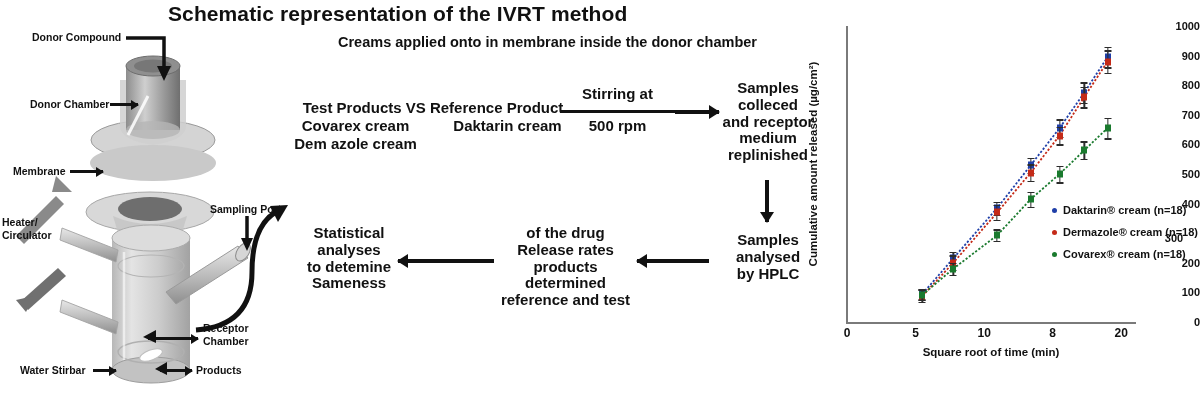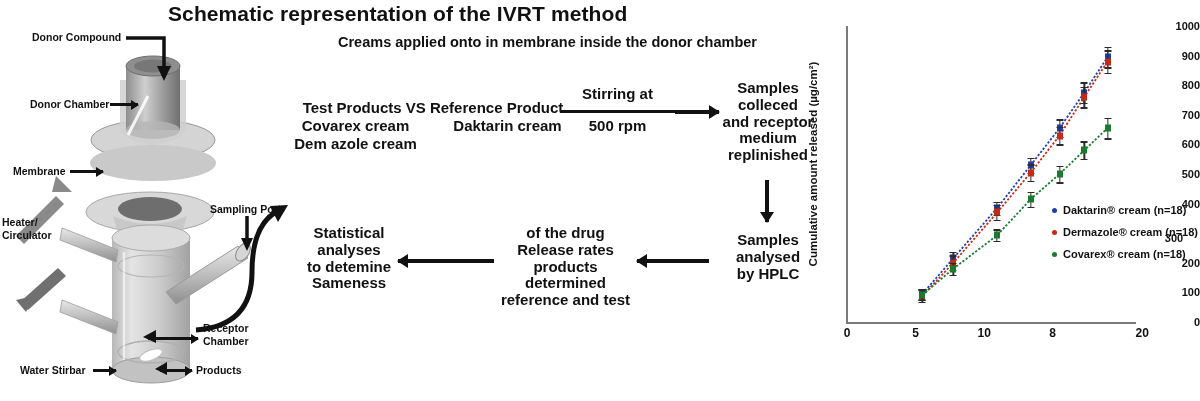--- a/index.html
+++ b/index.html
@@ -197,20 +197,21 @@
   <div>Statistical</div>
   <div>analyses</div>
   <div>to detemine</div>
   <div>Sameness</div>
 </div>
 
 <div class="chart">
   <div class="axisY"></div>
   <div class="axisX"></div>
   <div class="ytitle">Cumulative amount released (µg/cm²)</div>
+  <div class="xtitle">Square root of time (min)</div>
   <div class="plot" id="plot"><svg width="288" height="296">
         <path d="M75.42857142857143 267.88L106.28571428571429 232.36L150.17142857142855 182.04L183.7714285714286 139.12L212.57142857142858 102.12L237.25714285714287 66.6L260.57142857142856 31.079999999999984" fill="none" stroke="#1f3fa8" stroke-width="1.8" stroke-dasharray="2.2,1.8"></path>
         <path d="M75.42857142857143 269.952L106.28571428571429 236.8L150.17142857142855 186.48000000000002L183.7714285714286 146.52L212.57142857142858 109.52000000000001L237.25714285714287 71.03999999999999L260.57142857142856 35.51999999999998" fill="none" stroke="#c42a18" stroke-width="1.8" stroke-dasharray="2.2,1.8"></path>
         <path d="M75.42857142857143 268.76800000000003L106.28571428571429 242.72L150.17142857142855 209.272L183.7714285714286 173.16000000000003L212.57142857142858 148L237.25714285714287 124.32000000000002L260.57142857142856 102.12" fill="none" stroke="#1a7a2e" stroke-width="1.8" stroke-dasharray="2.2,1.8"></path>
       </svg><div class="ebar" style="left: 75.4286px; top: 262.552px; height: 10.656px;"></div><div class="ecap" style="left: 75.4286px; top: 262.552px;"></div><div class="ecap" style="left: 75.4286px; top: 273.208px;"></div><div class="dot" title="Daktarin® cream (n=18): 95" style="left: 75.4286px; top: 267.88px; background: rgb(31, 63, 168);"></div><div class="ebar" style="left: 106.286px; top: 225.848px; height: 13.024px;"></div><div class="ecap" style="left: 106.286px; top: 225.848px;"></div><div class="ecap" style="left: 106.286px; top: 238.872px;"></div><div class="dot" title="Daktarin® cream (n=18): 215" style="left: 106.286px; top: 232.36px; background: rgb(31, 63, 168);"></div><div class="ebar" style="left: 150.171px; top: 175.528px; height: 13.024px;"></div><div class="ecap" style="left: 150.171px; top: 175.528px;"></div><div class="ecap" style="left: 150.171px; top: 188.552px;"></div><div class="dot" title="Daktarin® cream (n=18): 385" style="left: 150.171px; top: 182.04px; background: rgb(31, 63, 168);"></div><div class="ebar" style="left: 183.771px; top: 131.72px; height: 14.8px;"></div><div class="ecap" style="left: 183.771px; top: 131.72px;"></div><div class="ecap" style="left: 183.771px; top: 146.52px;"></div><div class="dot" title="Daktarin® cream (n=18): 530" style="left: 183.771px; top: 139.12px; background: rgb(31, 63, 168);"></div><div class="ebar" style="left: 212.571px; top: 93.24px; height: 17.76px;"></div><div class="ecap" style="left: 212.571px; top: 93.24px;"></div><div class="ecap" style="left: 212.571px; top: 111px;"></div><div class="dot" title="Daktarin® cream (n=18): 655" style="left: 212.571px; top: 102.12px; background: rgb(31, 63, 168);"></div><div class="ebar" style="left: 237.257px; top: 56.24px; height: 20.72px;"></div><div class="ecap" style="left: 237.257px; top: 56.24px;"></div><div class="ecap" style="left: 237.257px; top: 76.96px;"></div><div class="dot" title="Daktarin® cream (n=18): 775" style="left: 237.257px; top: 66.6px; background: rgb(31, 63, 168);"></div><div class="ebar" style="left: 260.571px; top: 20.72px; height: 20.72px;"></div><div class="ecap" style="left: 260.571px; top: 20.72px;"></div><div class="ecap" style="left: 260.571px; top: 41.44px;"></div><div class="dot" title="Daktarin® cream (n=18): 895" style="left: 260.571px; top: 31.08px; background: rgb(31, 63, 168);"></div><div class="ebar" style="left: 75.4286px; top: 264.032px; height: 11.84px;"></div><div class="ecap" style="left: 75.4286px; top: 264.032px;"></div><div class="ecap" style="left: 75.4286px; top: 275.872px;"></div><div class="dot" title="Dermazole® cream (n=18): 88" style="left: 75.4286px; top: 269.952px; background: rgb(196, 42, 24);"></div><div class="ebar" style="left: 106.286px; top: 229.4px; height: 14.8px;"></div><div class="ecap" style="left: 106.286px; top: 229.4px;"></div><div class="ecap" style="left: 106.286px; top: 244.2px;"></div><div class="dot" title="Dermazole® cream (n=18): 200" style="left: 106.286px; top: 236.8px; background: rgb(196, 42, 24);"></div><div class="ebar" style="left: 150.171px; top: 179.08px; height: 14.8px;"></div><div class="ecap" style="left: 150.171px; top: 179.08px;"></div><div class="ecap" style="left: 150.171px; top: 193.88px;"></div><div class="dot" title="Dermazole® cream (n=18): 370" style="left: 150.171px; top: 186.48px; background: rgb(196, 42, 24);"></div><div class="ebar" style="left: 183.771px; top: 138.232px; height: 16.576px;"></div><div class="ecap" style="left: 183.771px; top: 138.232px;"></div><div class="ecap" style="left: 183.771px; top: 154.808px;"></div><div class="dot" title="Dermazole® cream (n=18): 505" style="left: 183.771px; top: 146.52px; background: rgb(196, 42, 24);"></div><div class="ebar" style="left: 212.571px; top: 100.64px; height: 17.76px;"></div><div class="ecap" style="left: 212.571px; top: 100.64px;"></div><div class="ecap" style="left: 212.571px; top: 118.4px;"></div><div class="dot" title="Dermazole® cream (n=18): 630" style="left: 212.571px; top: 109.52px; background: rgb(196, 42, 24);"></div><div class="ebar" style="left: 237.257px; top: 60.68px; height: 20.72px;"></div><div class="ecap" style="left: 237.257px; top: 60.68px;"></div><div class="ecap" style="left: 237.257px; top: 81.4px;"></div><div class="dot" title="Dermazole® cream (n=18): 760" style="left: 237.257px; top: 71.04px; background: rgb(196, 42, 24);"></div><div class="ebar" style="left: 260.571px; top: 24.272px; height: 22.496px;"></div><div class="ecap" style="left: 260.571px; top: 24.272px;"></div><div class="ecap" style="left: 260.571px; top: 46.768px;"></div><div class="dot" title="Dermazole® cream (n=18): 880" style="left: 260.571px; top: 35.52px; background: rgb(196, 42, 24);"></div><div class="ebar" style="left: 75.4286px; top: 263.44px; height: 10.656px;"></div><div class="ecap" style="left: 75.4286px; top: 263.44px;"></div><div class="ecap" style="left: 75.4286px; top: 274.096px;"></div><div class="dot" title="Covarex® cream (n=18): 92" style="left: 75.4286px; top: 268.768px; background: rgb(26, 122, 46);"></div><div class="ebar" style="left: 106.286px; top: 236.8px; height: 11.84px;"></div><div class="ecap" style="left: 106.286px; top: 236.8px;"></div><div class="ecap" style="left: 106.286px; top: 248.64px;"></div><div class="dot" title="Covarex® cream (n=18): 180" style="left: 106.286px; top: 242.72px; background: rgb(26, 122, 46);"></div><div class="ebar" style="left: 150.171px; top: 203.352px; height: 11.84px;"></div><div class="ecap" style="left: 150.171px; top: 203.352px;"></div><div class="ecap" style="left: 150.171px; top: 215.192px;"></div><div class="dot" title="Covarex® cream (n=18): 293" style="left: 150.171px; top: 209.272px; background: rgb(26, 122, 46);"></div><div class="ebar" style="left: 183.771px; top: 165.76px; height: 14.8px;"></div><div class="ecap" style="left: 183.771px; top: 165.76px;"></div><div class="ecap" style="left: 183.771px; top: 180.56px;"></div><div class="dot" title="Covarex® cream (n=18): 415" style="left: 183.771px; top: 173.16px; background: rgb(26, 122, 46);"></div><div class="ebar" style="left: 212.571px; top: 139.712px; height: 16.576px;"></div><div class="ecap" style="left: 212.571px; top: 139.712px;"></div><div class="ecap" style="left: 212.571px; top: 156.288px;"></div><div class="dot" title="Covarex® cream (n=18): 500" style="left: 212.571px; top: 148px; background: rgb(26, 122, 46);"></div><div class="ebar" style="left: 237.257px; top: 115.44px; height: 17.76px;"></div><div class="ecap" style="left: 237.257px; top: 115.44px;"></div><div class="ecap" style="left: 237.257px; top: 133.2px;"></div><div class="dot" title="Covarex® cream (n=18): 580" style="left: 237.257px; top: 124.32px; background: rgb(26, 122, 46);"></div><div class="ebar" style="left: 260.571px; top: 91.76px; height: 20.72px;"></div><div class="ecap" style="left: 260.571px; top: 91.76px;"></div><div class="ecap" style="left: 260.571px; top: 112.48px;"></div><div class="dot" title="Covarex® cream (n=18): 655" style="left: 260.571px; top: 102.12px; background: rgb(26, 122, 46);"></div></div>
   <div id="yticks">
       <div class="ytick" style="top: 314px;">0</div>
       <div class="ytick" style="top: 284.4px;">100</div>
       <div class="ytick" style="top: 254.8px;">200</div>
       <div class="ytick" style="top: 230px; text-align: center;">300</div>
@@ -220,21 +221,21 @@
       <div class="ytick" style="top: 106.8px;">700</div>
       <div class="ytick" style="top: 77.2px;">800</div>
       <div class="ytick" style="top: 47.6px;">900</div>
       <div class="ytick" style="top: 18px;">1000</div>
     </div>
   <div id="xticks">
       <div class="xtick" style="left: 57px;">0</div>
       <div class="xtick" style="left: 125.571px;">5</div>
       <div class="xtick" style="left: 194.143px;">10</div>
       <div class="xtick" style="left: 262.714px;">8</div>
-      <div class="xtick" style="left: 331.286px; margin-left: 21px;">20</div>
+      <div class="xtick" style="left: 331.286px;">20</div>
     </div>
   <div class="legend" id="legend">
       <div class="legrow">
         <span class="legdot" style="background: rgb(31, 63, 168);"></span>
         <span>Daktarin® cream (n=18)</span>
       </div>
       <div class="legrow">
         <span class="legdot" style="background: rgb(196, 42, 24);"></span>
         <span>Dermazole® cream (n=18)</span>
       </div>

